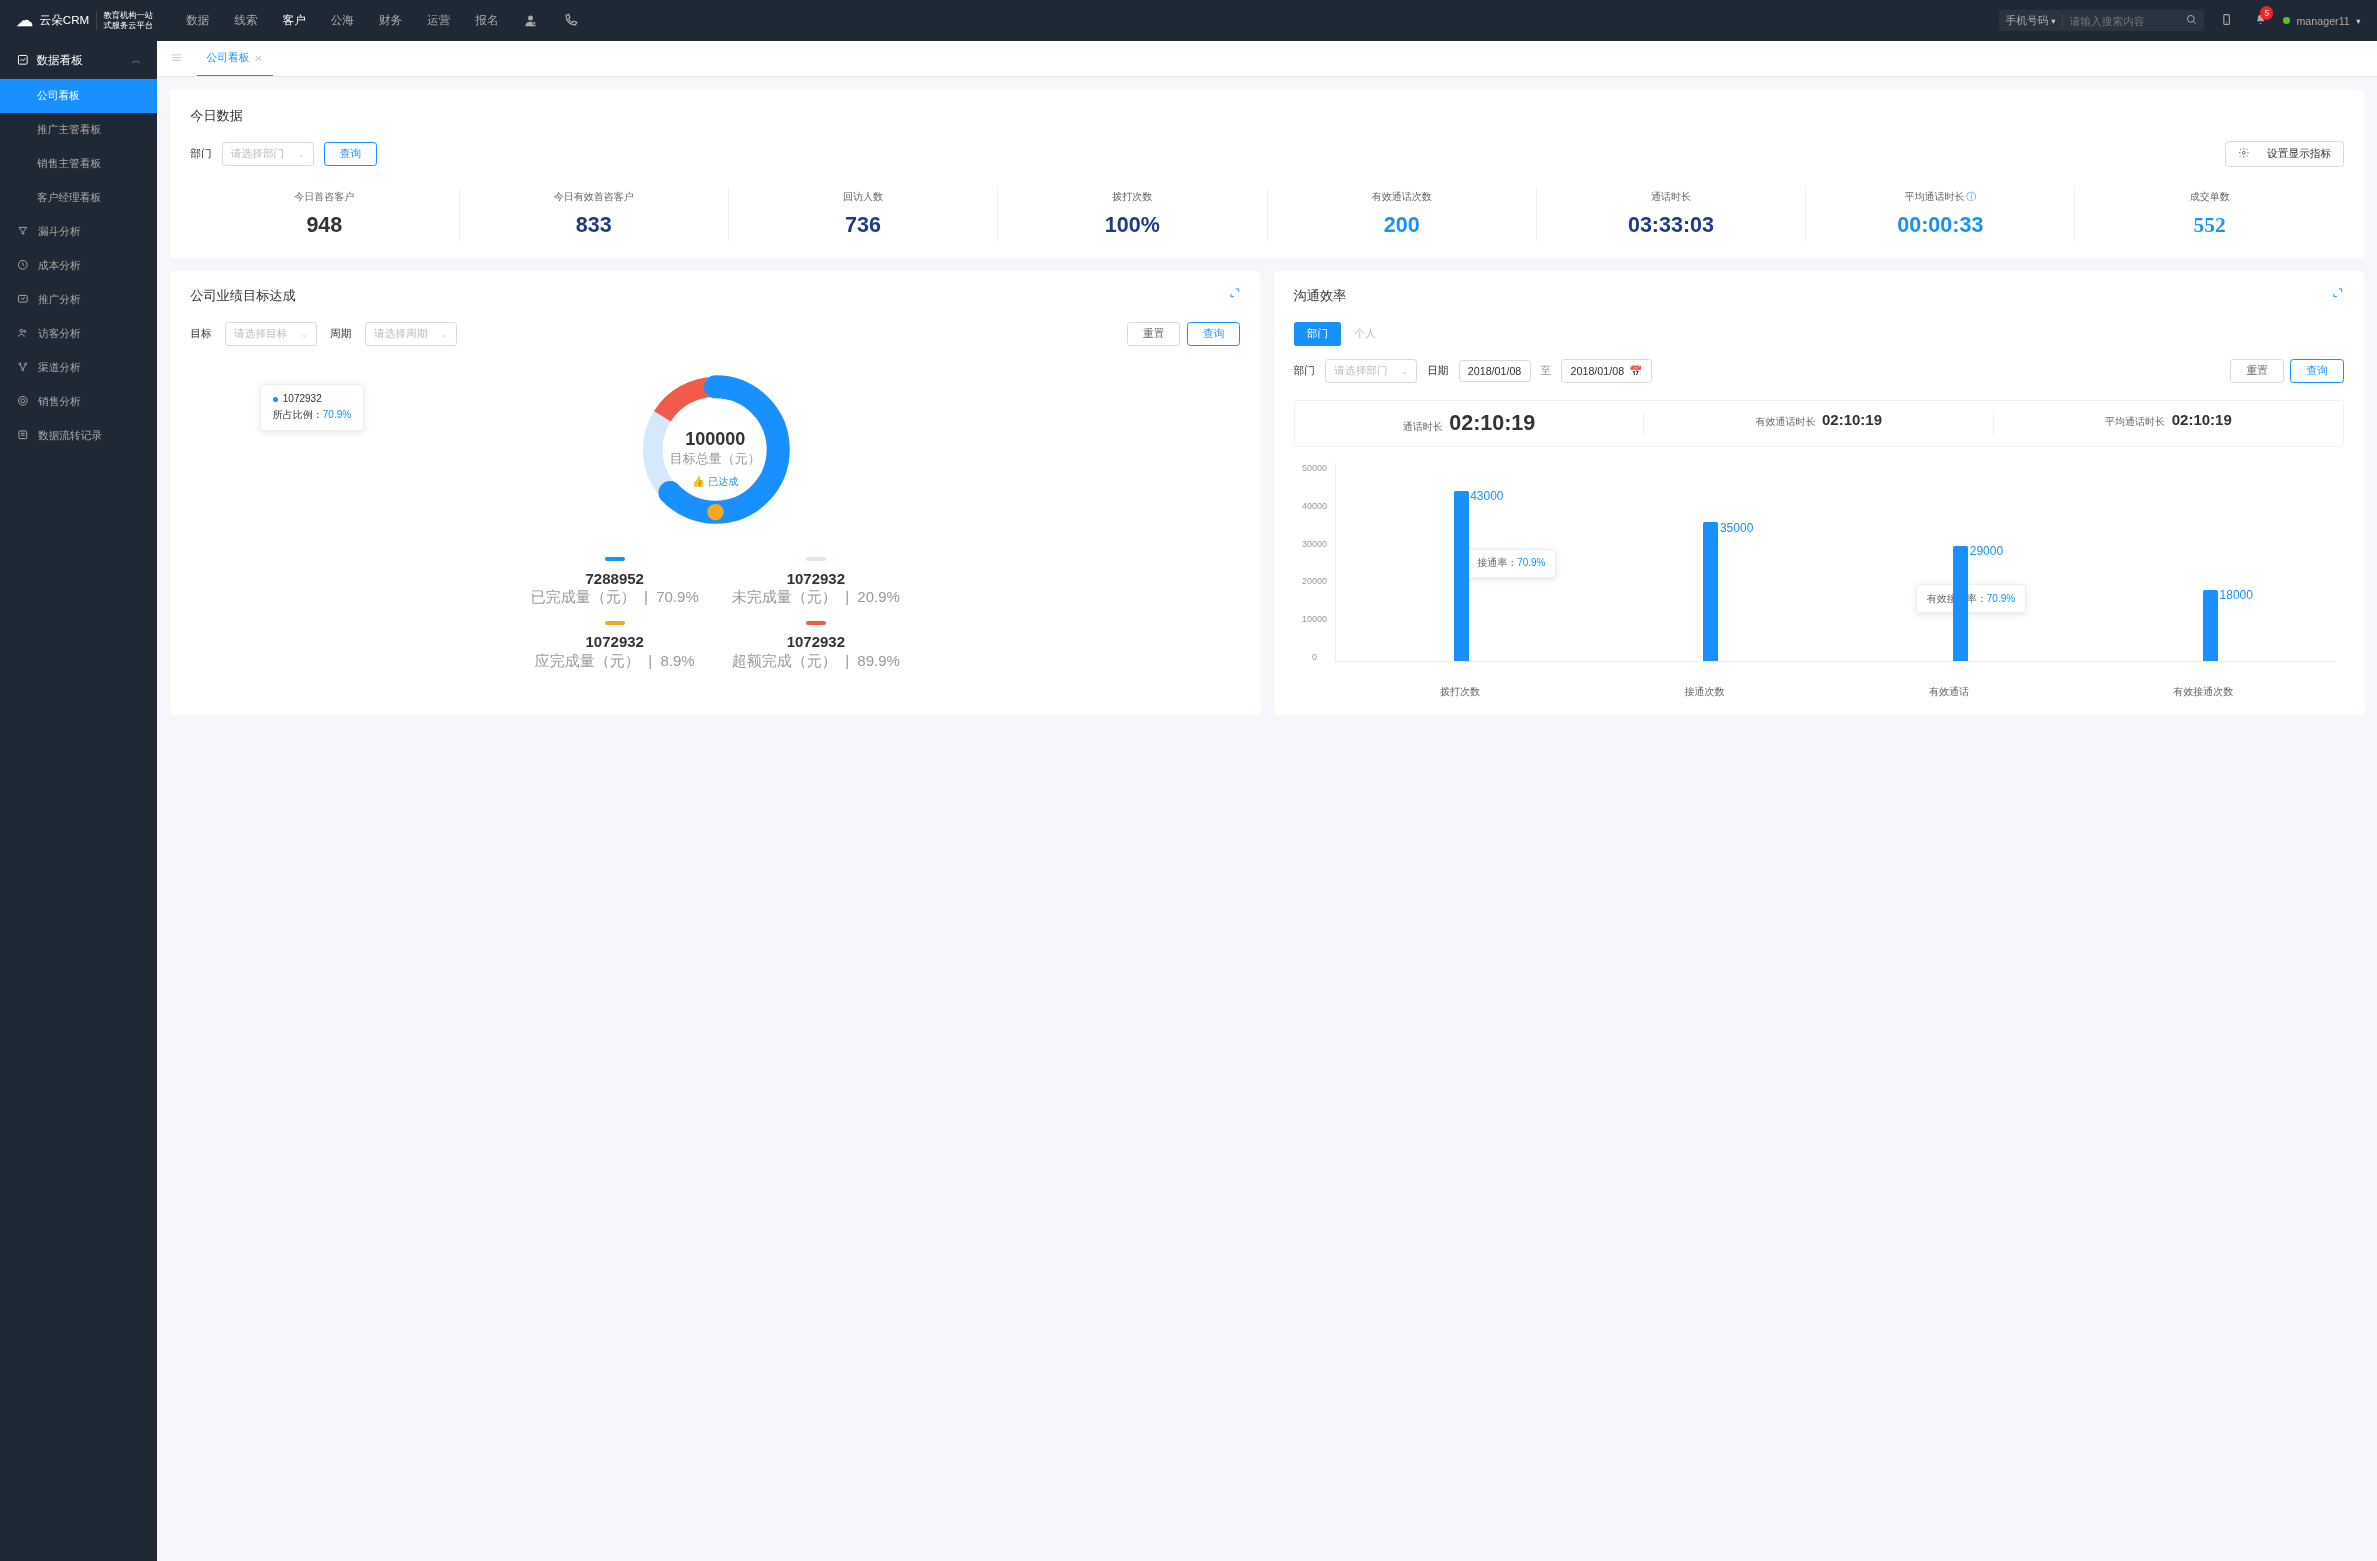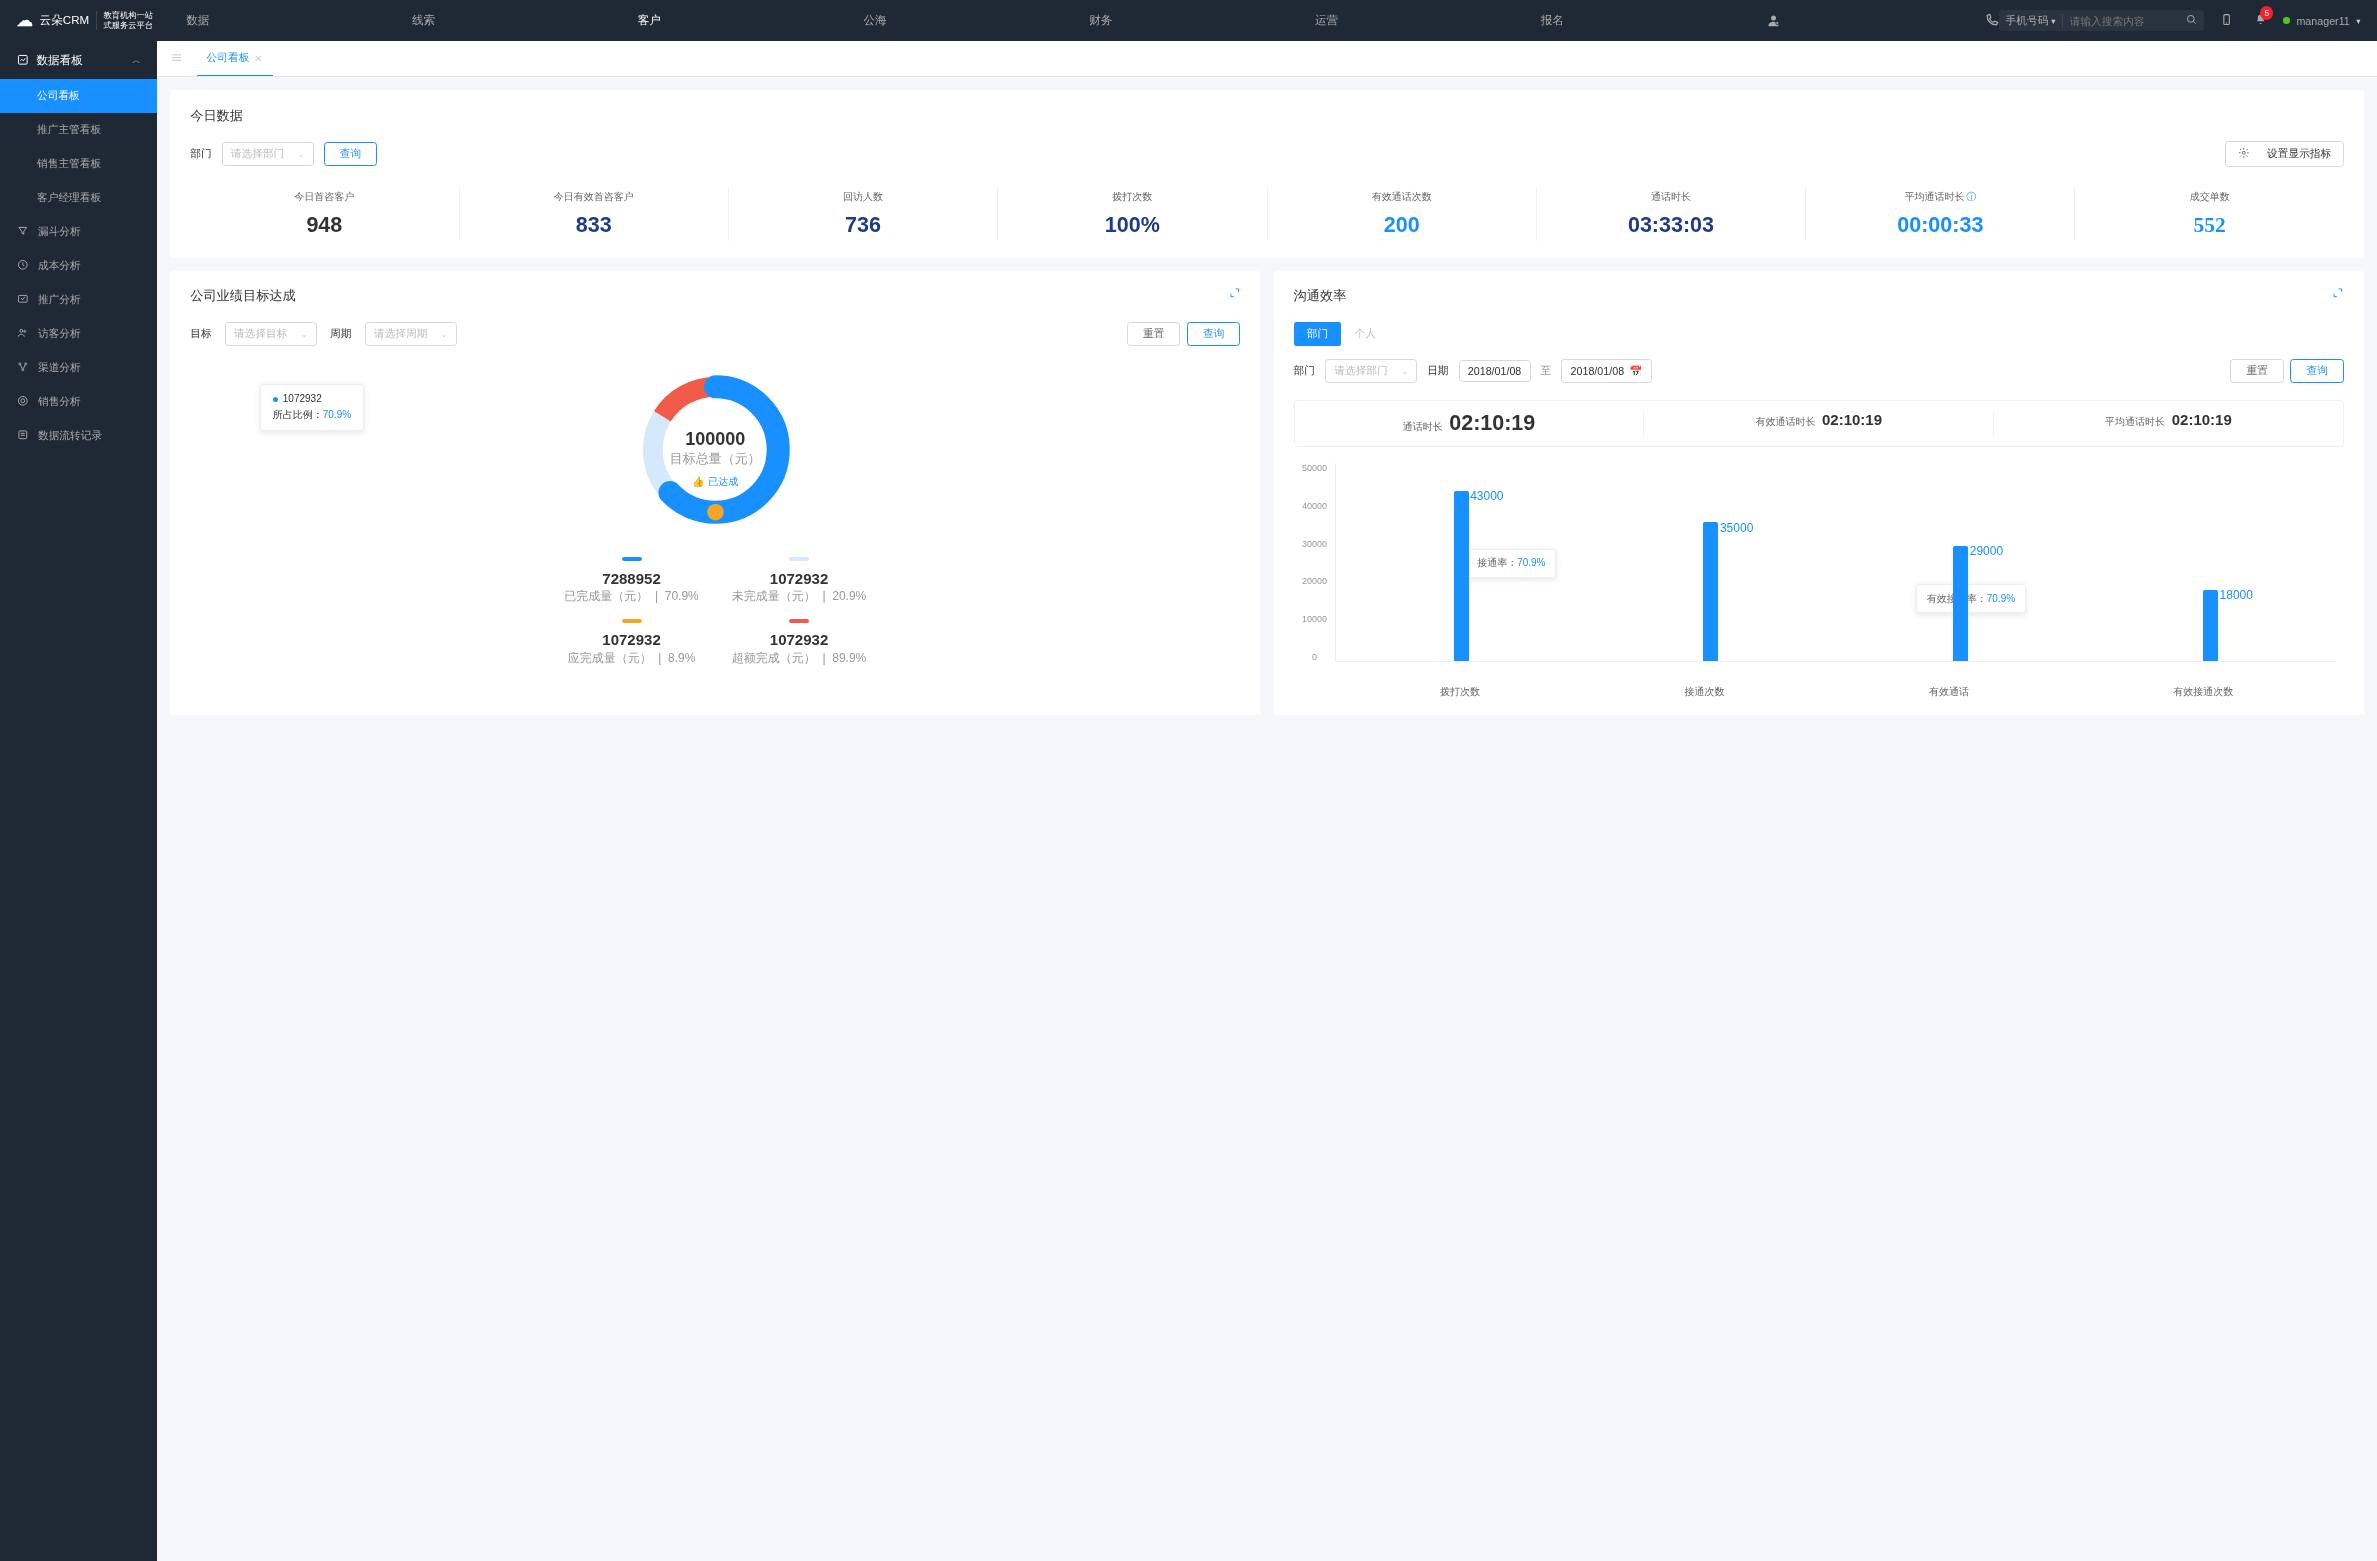--- a/index.html
+++ b/index.html
@@ -2,21 +2,21 @@
 <html style="font-size:13.2px"><head>
   <meta charset="utf-8">
   <style>
     * { margin: 0; padding: 0; box-sizing: border-box; }
     body { font-family: -apple-system, BlinkMacSystemFont, "PingFang SC", "Microsoft YaHei", sans-serif; background: #f5f7fa; font-size: 11.6px; color: #333; }
     
     .header { background: #1f2936; height: 41px; display: flex; align-items: center; padding: 0 16.5px; color: #fff; }
     .logo { display: flex; align-items: center; gap: 6.6px; margin-right: 33px; }
     .logo-icon { font-size: 16.5px; font-weight: bold; }
     .logo-text { font-size: 8.3px; line-height: 1.2; border-left: 0.8px solid #444; padding-left: 6.6px; }
-    .nav { display: flex; gap: 8px; flex: 1; justify-content: space-between; }
+    .nav { display: flex; gap: 25px; flex: 1; }
     .nav-item { color: #aaa; cursor: pointer; font-size: 11.6px; display: flex; align-items: center; }
     .nav-item.active { color: #fff; font-weight: 500; }
     .search-group { display: flex; align-items: center; background: #2a3441; border-radius: 3.3px; padding: 3.3px 6.6px; margin-right: 16.5px; }
     .search-select { color: #aaa; padding-right: 6.6px; border-right: 0.8px solid #444; margin-right: 6.6px; font-size: 10.7px; }
     .search-input { background: none; border: none; color: #aaa; outline: none; width: 116px; font-size: 10.7px; }
     .search-icon { color: #aaa; cursor: pointer; }
     .header-icons { display: flex; gap: 20px; align-items: center; margin-right: 16.5px; }
     .header-icon { color: #aaa; cursor: pointer; position: relative; }
     .badge { position: absolute; top: -6.6px; right: -6.6px; background: #f5222d; color: #fff; border-radius: 50%; width: 13.2px; height: 13.2px; font-size: 8.3px; display: flex; align-items: center; justify-content: center; }
     .user { display: flex; align-items: center; gap: 6.6px; color: #aaa; cursor: pointer; font-size: 10.7px; }
@@ -72,21 +72,21 @@
     .donut-center .sub { font-size: 13px; color: #999; }
     .donut-center .badge-check { color: #1890ff; font-size: 10px; margin-top: 6.6px; display: flex; align-items: center; gap: 3.3px; justify-content: center; }
     .tooltip { position: absolute; top: 25px; left: 70px; background: #fff; border: 0.8px solid #eee; box-shadow: 0 1.7px 6.6px rgba(0,0,0,0.1); border-radius: 3.3px; padding: 8.3px 11.6px; font-size: 10px; }
     .tooltip-dot { display: inline-block; width: 5px; height: 5px; background: #1890ff; border-radius: 50%; margin-right: 5px; }
     .tooltip-pct { color: #1890ff; }
     
     .legend-grid { display: grid; grid-template-columns: 1fr 1fr; gap: 5px 33px; margin-top: 16.5px; }
     .legend-item { text-align: center; padding-top: 8.3px; }
     .legend-bar { width: 20px; height: 4.1px; border-radius: 2.5px; margin: 0 auto 8.3px; }
     .legend-value { font-size: 15px; font-weight: bold; }
-    .legend-label { font-size: 12px; color: #999; margin-top: 1.7px; }
+    .legend-label { font-size: 15px; color: #999; margin-top: 1.7px; }
     
     .tab-switch { display: flex; gap: 0; margin-top: 11.6px; }
     .tab-switch .tsw { padding: 5px 13.2px; font-size: 10.7px; border-radius: 2.5px; cursor: pointer; }
     .tab-switch .tsw.active { background: #1890ff; color: #fff; }
     .tab-switch .tsw:not(.active) { color: #bbb; }
     .filter-row3 { display: flex; align-items: center; gap: 10px; margin-top: 13.2px; }
     .date-input { border: 0.8px solid #d9d9d9; border-radius: 3.3px; padding: 4.1px 8.3px; font-size: 10.7px; display: flex; align-items: center; gap: 5px; cursor: pointer; }
     .date-sep { color: #999; font-size: 10.7px; }
     
     .time-stats { display: flex; border: 0.8px solid #f0f0f0; border-radius: 3.3px; margin-top: 16.5px; padding: 10px 0; }

